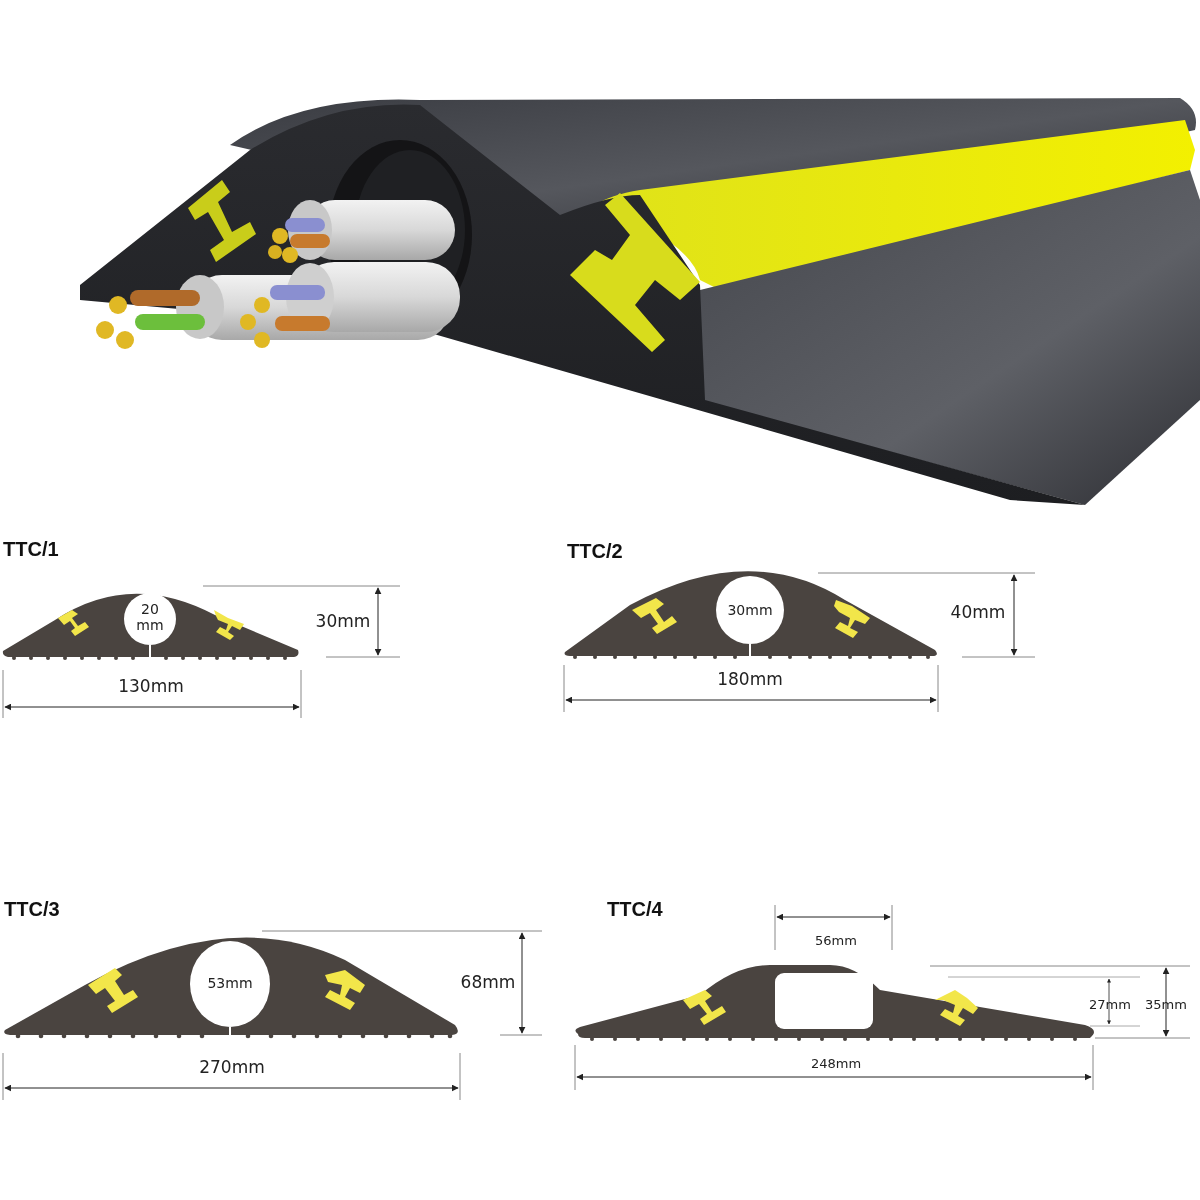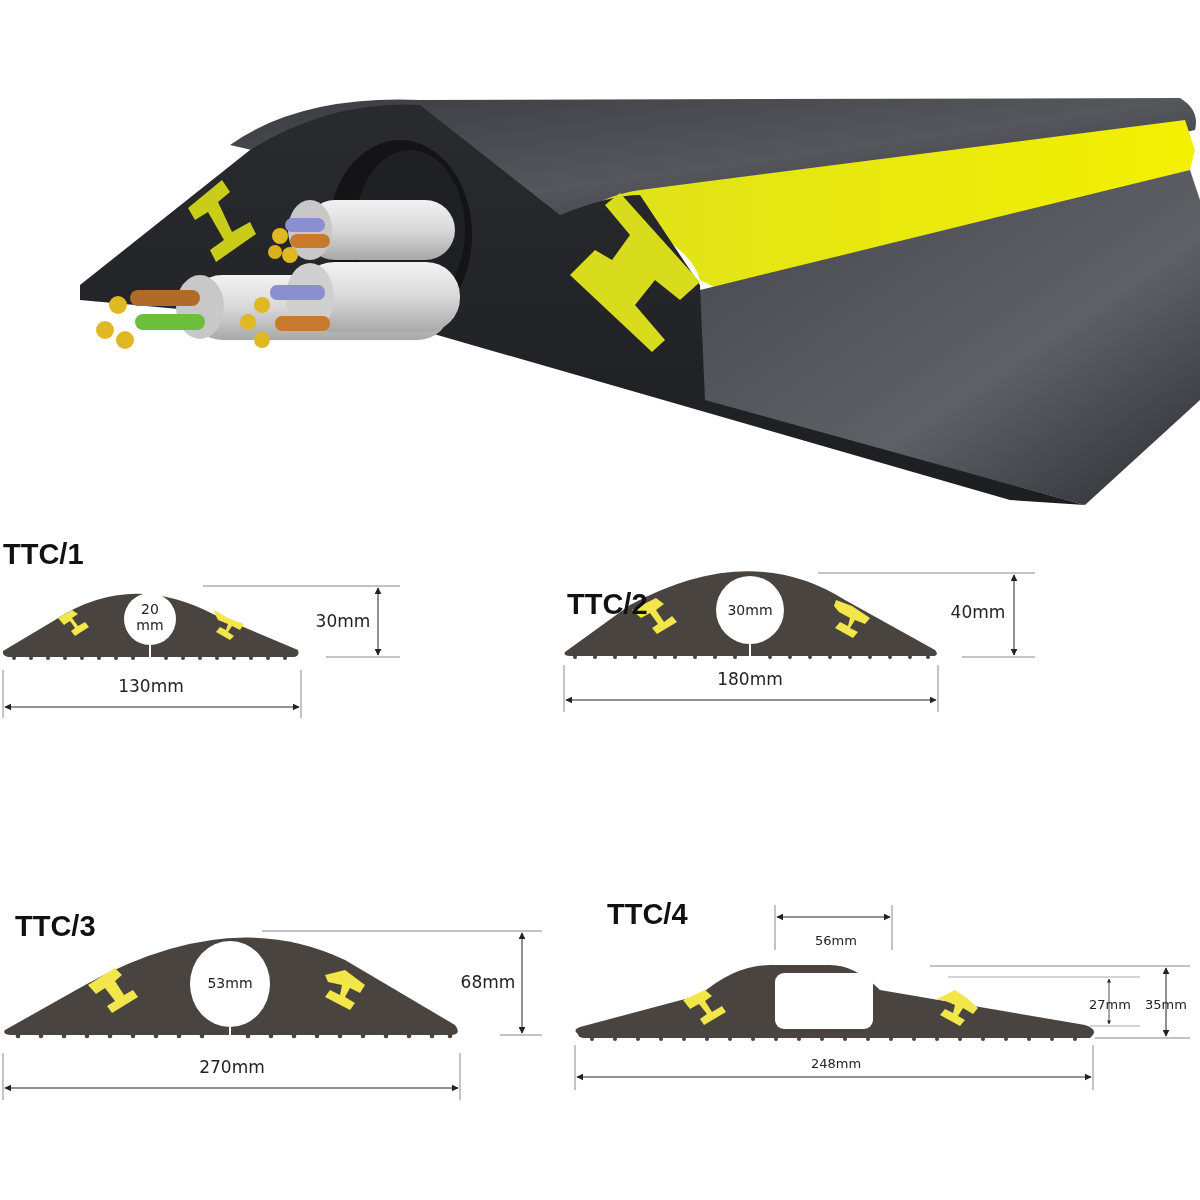--- a/index.html
+++ b/index.html
@@ -1,20 +1,20 @@
 <!DOCTYPE html>
 <html><head>
 <meta charset="utf-8">
 <style>
   html, body { margin: 0; padding: 0; background: #ffffff; }
   body { width: 1200px; height: 1200px; position: relative; overflow: hidden;
          font-family: "Liberation Sans", sans-serif; }
   .hero { position: absolute; left: 0; top: 0; width: 1200px; height: 520px; }
   .profile { position: absolute; left: 0; top: 0; width: 1200px; height: 1200px; }
-  .title { position: absolute; font-weight: bold; font-size: 29px; color: #111;
+  .title { position: absolute; font-weight: bold; font-size: 20px; color: #111;
            font-family: "Liberation Sans", sans-serif; }
   .dim { font-family: "DejaVu Sans", sans-serif; fill: #222; }
 </style>
 </head>
 <body>
 
 <svg class="hero" viewBox="0 0 1200 520" xmlns="http://www.w3.org/2000/svg">
   <defs>
     <linearGradient id="topFace" x1="0" y1="0" x2="1" y2="1">
       <stop offset="0" stop-color="#3a3c42"></stop>
@@ -251,15 +251,15 @@
     <text class="dim" x="1166" y="1009" text-anchor="middle" font-size="13">35mm</text>
 
     <line x1="575" y1="1045" x2="575" y2="1090" stroke="#888" stroke-width="1"></line>
     <line x1="1093" y1="1045" x2="1093" y2="1090" stroke="#888" stroke-width="1"></line>
     <line x1="577" y1="1077" x2="1091" y2="1077" stroke="#222" stroke-width="1" marker-start="url(#arr)" marker-end="url(#arr)"></line>
     <text class="dim" x="836" y="1068" text-anchor="middle" font-size="13">248mm</text>
   </g>
 </svg>
 
 <div class="title" style="left:3px; top:538px;">TTC/1</div>
-<div class="title" style="left:567px; top:540px;margin-top:48px;">TTC/2</div>
-<div class="title" style="left:15px; top:898px;margin-top:12px;">TTC/3</div>
+<div class="title" style="left:567px; top:540px;">TTC/2</div>
+<div class="title" style="left:4px; top:898px;">TTC/3</div>
 <div class="title" style="left:567px; top:898px;margin-left:40px;">TTC/4</div>
 
 </body></html>

